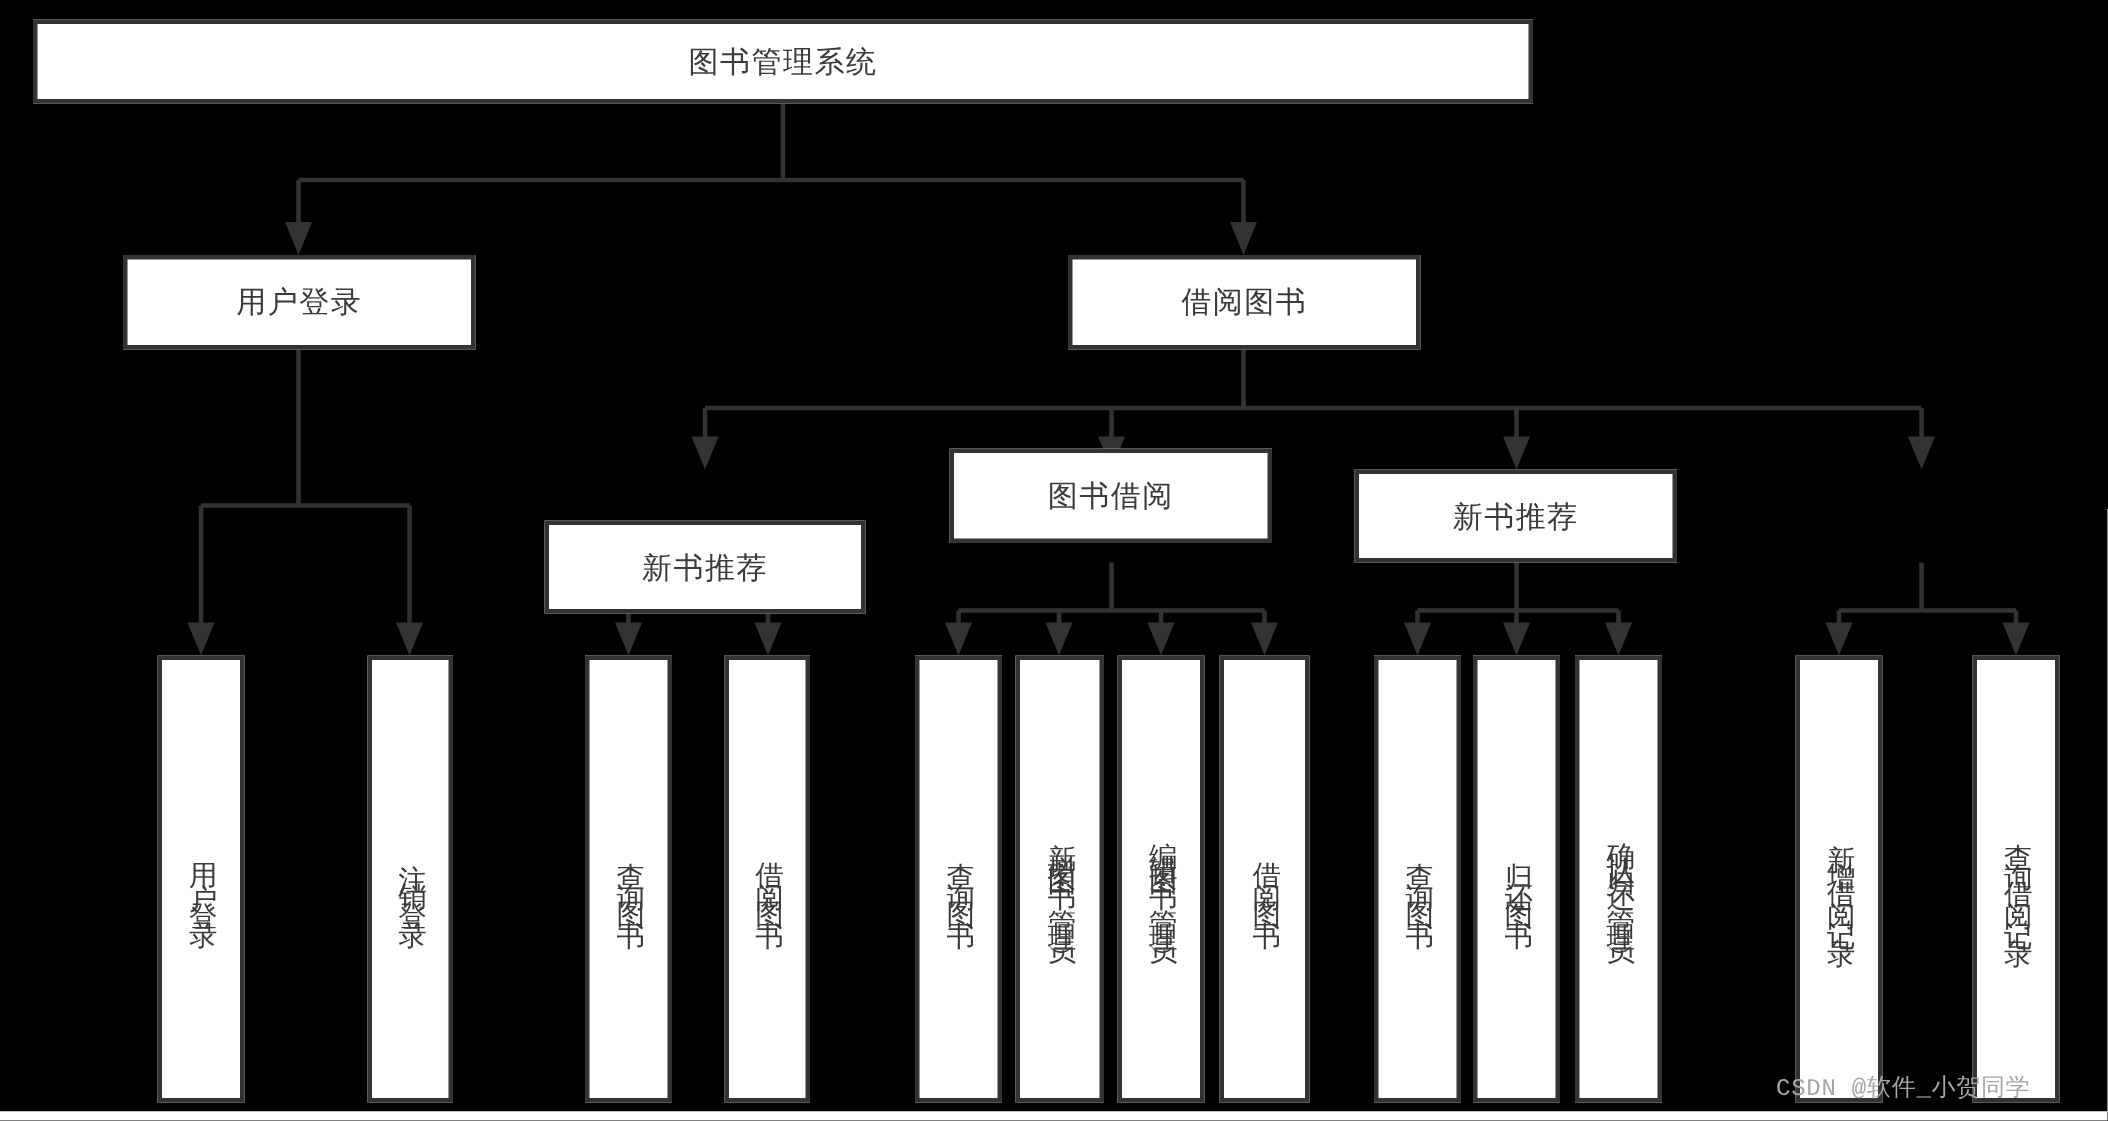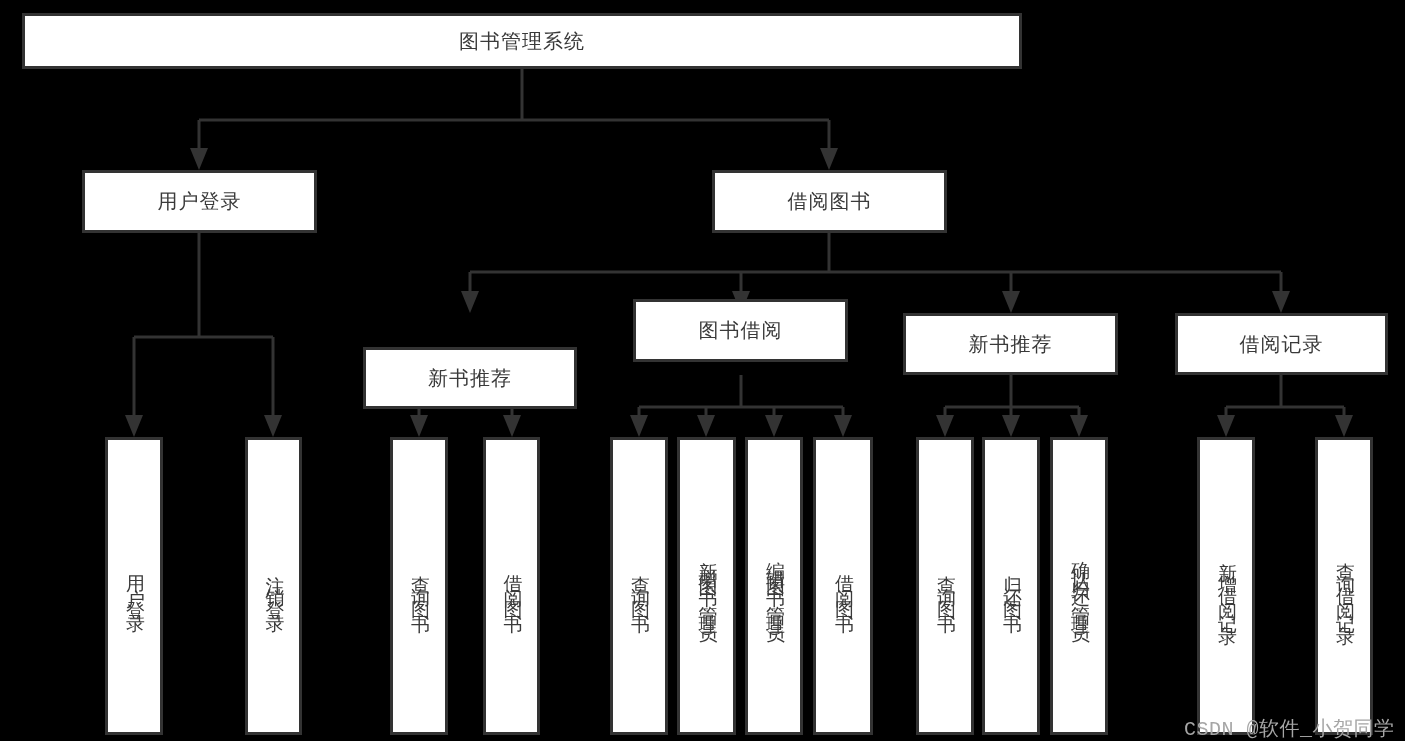--- a/index.html
+++ b/index.html
@@ -41,21 +41,21 @@
     line-height: 1;
     letter-spacing: 13px;
     color: #3a3a3a;
     white-space: nowrap;
   }
   .vtext.tight { letter-spacing: 9px; }
   .watermark {
     position: absolute;
     left: 1184px;
     top: 715px;
-    font-size: 20px;
+    font-size: 16px;
     color: #a6a6a6;
     letter-spacing: 0.5px;
     z-index: 2;
     white-space: nowrap;
   }
 </style>
 </head>
 <body>
 
 <div class="canvas">
@@ -113,23 +113,20 @@
 
   <div class="node" style="left:363px; top:313px; width:214px; height:62px;margin-top:34px;">
     <span class="htext">新书推荐</span>
   </div>
   <div class="node" style="left:633px; top:299px; width:215px; height:63px;">
     <span class="htext">图书借阅</span>
   </div>
   <div class="node" style="left:903px; top:313px; width:215px; height:62px;">
     <span class="htext">新书推荐</span>
   </div>
-  <div class="node" style="left:1175px; top:313px; width:213px; height:62px;">
-    <span class="htext">借阅记录</span>
-  </div>
 
   <div class="node vbox" style="left:105px; width:58px;">
     <span class="vtext">用户登录</span>
   </div>
   <div class="node vbox" style="left:245px; width:57px;">
     <span class="vtext">注销登录</span>
   </div>
 
   <div class="node vbox" style="left:390px; width:58px;">
     <span class="vtext">查询图书</span>

